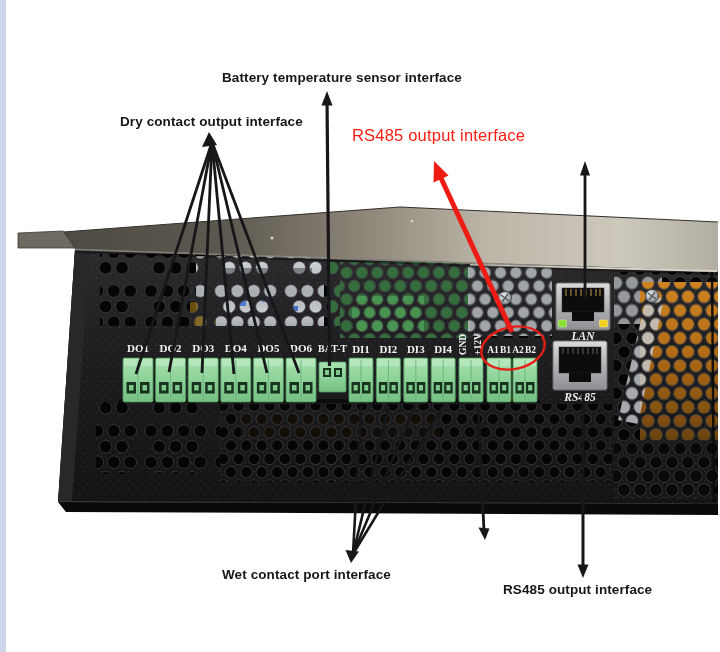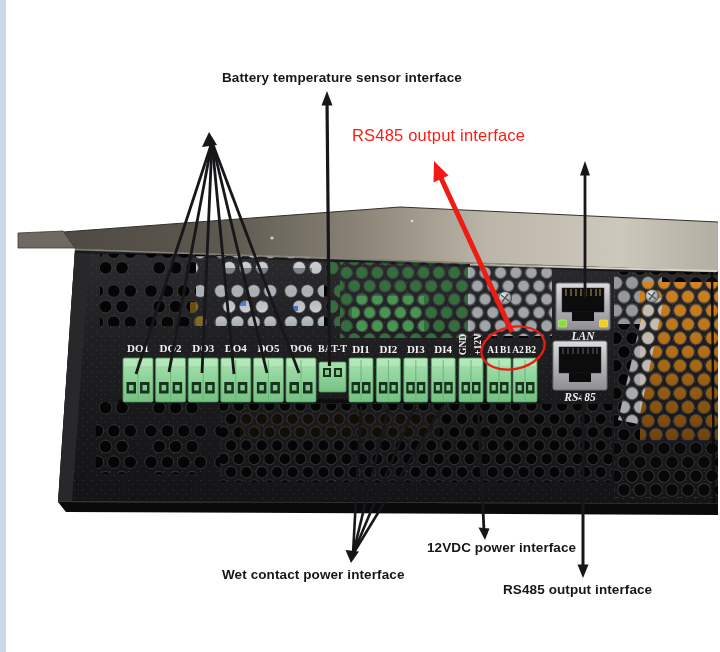--- a/index.html
+++ b/index.html
@@ -346,17 +346,17 @@
       </g>
     </g>
 
     <g>
       <line x1="512" y1="332" x2="441" y2="178" stroke="#ee1c14" stroke-width="5"></line>
       <polygon points="434,161 448.5,175.5 433.5,182.5" fill="#ee1c14"></polygon>
     </g>
   </svg>
 
   <div class="callout" style="left:222px;top:70px">Battery temperature sensor interface</div>
+  <div class="callout" style="left:120px;top:114px">Dry contact output interface</div>
   <div class="callout red" style="left:352px;top:126px">RS485 output interface</div>
-  <div class="callout" style="left:427px;top:540px">12VDC power interface</div>
-  <div class="callout" style="left:222px;top:567px">Wet contact power interface</div>
+  <div class="callout" style="left:222px;top:567px">Wet contact port interface</div>
   <div class="callout" style="left:503px;top:582px">RS485 output interface</div>
 </div>
 
 </body></html>

